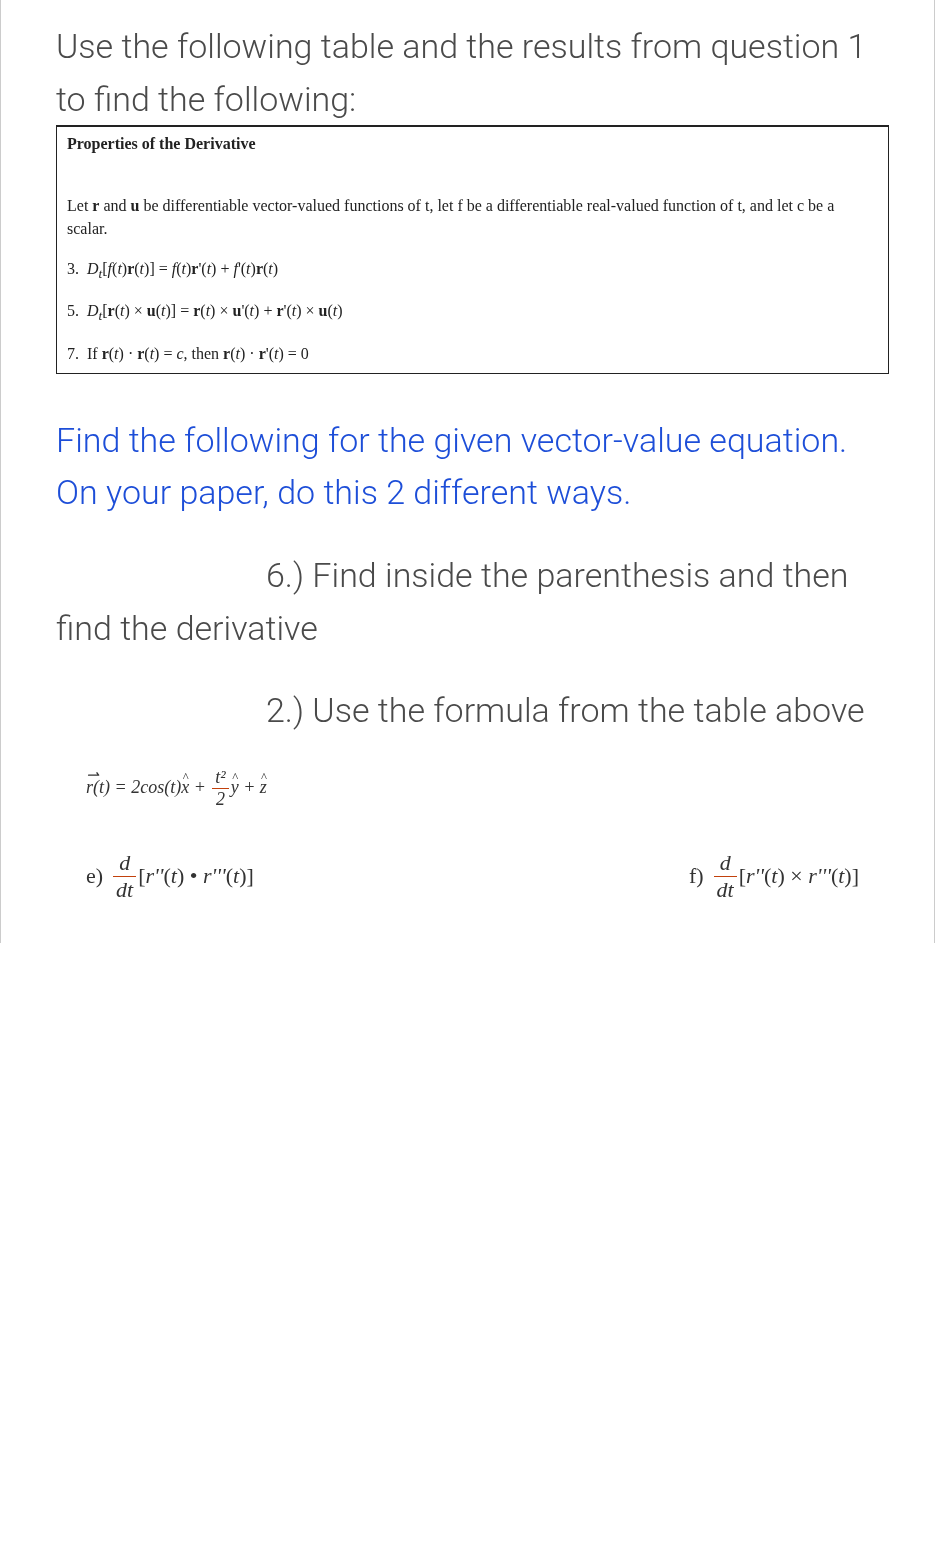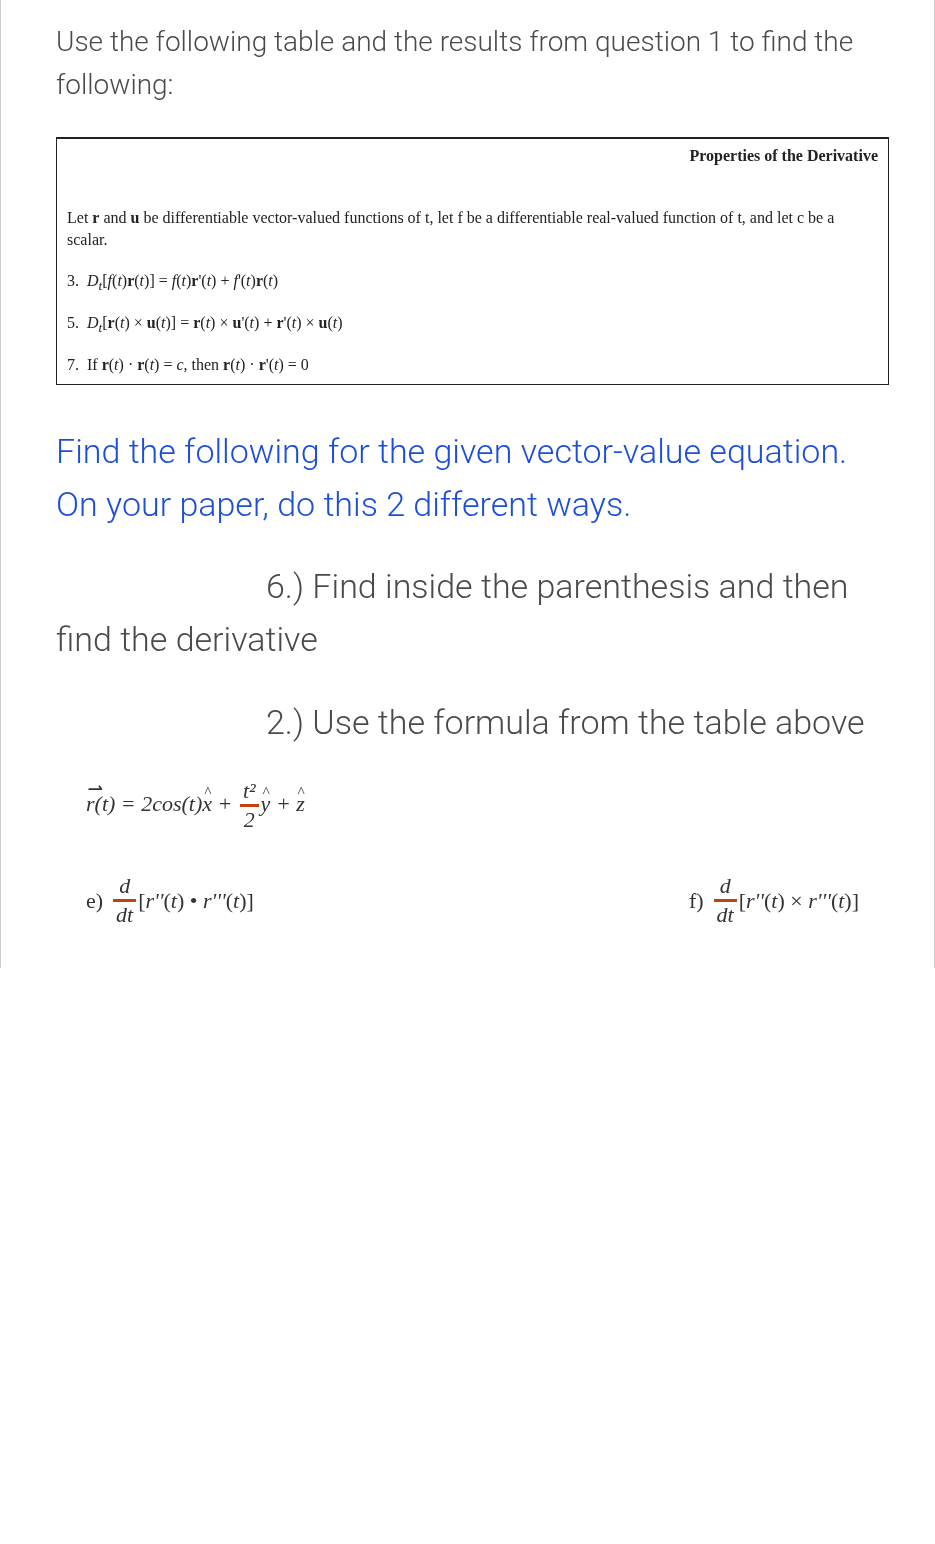--- a/index.html
+++ b/index.html
@@ -10,40 +10,38 @@
     body {
       font-family: -apple-system, BlinkMacSystemFont, "Segoe UI", Roboto, sans-serif;
       background: #fff;
       width: 935px;
       padding: 20px 45px 20px 55px;
       color: #333;
       border-left: 1px solid #ccc;
       border-right: 1px solid #ccc;
     }
     .main-heading {
-      font-size: 28px;
+      font-size: 34px;
       font-weight: 300;
       color: #4a4a4a;
       line-height: 1.55;
-      margin-bottom: 30px;
     }
     .properties-box {
       border: 1px solid #222;
       border-top: 2px solid #222;
       padding: 0;
       font-family: Georgia, "Times New Roman", serif;
       font-size: 16px;
       color: #222;
       margin-bottom: 40px;
     }
     .properties-header {
       font-weight: bold;
       padding: 8px 10px 6px 10px;
       font-size: 16px;
-      text-align: right;
     }
     .properties-intro {
       padding: 4px 10px 10px 10px;
       font-size: 16px;
       line-height: 1.4;
       margin-top: 32px;
     }
     .property-item {
       padding: 10px 10px;
       font-size: 16px;
@@ -61,21 +59,21 @@
       color: #4a4a4a;
       line-height: 1.55;
       margin-bottom: 30px;
     }
     .method-number {
       display: inline-block;
       margin-left: 210px;
     }
     .equation-block {
       font-family: Georgia, "Times New Roman", serif;
-      font-size: 22px;
+      font-size: 18px;
       color: #333;
       margin: 30px 0 30px 30px;
       font-style: italic;
     }
     .problems-row {
       display: flex;
       justify-content: space-between;
       margin: 40px 30px 20px 30px;
       font-family: Georgia, "Times New Roman", serif;
       font-size: 22px;
@@ -89,21 +87,21 @@
       margin-right: 8px;
     }
     .frac {
       display: inline-block;
       vertical-align: middle;
       text-align: center;
       margin: 0 2px;
     }
     .frac-num {
       display: block;
-      border-bottom: 3px solid #c2410c;
+      border-bottom: 1px solid #c2410c;
       padding: 0 3px;
       font-style: italic;
     }
     .frac-den {
       display: block;
       padding: 0 3px;
       font-style: italic;
     }
     .hat {
       position: relative;

